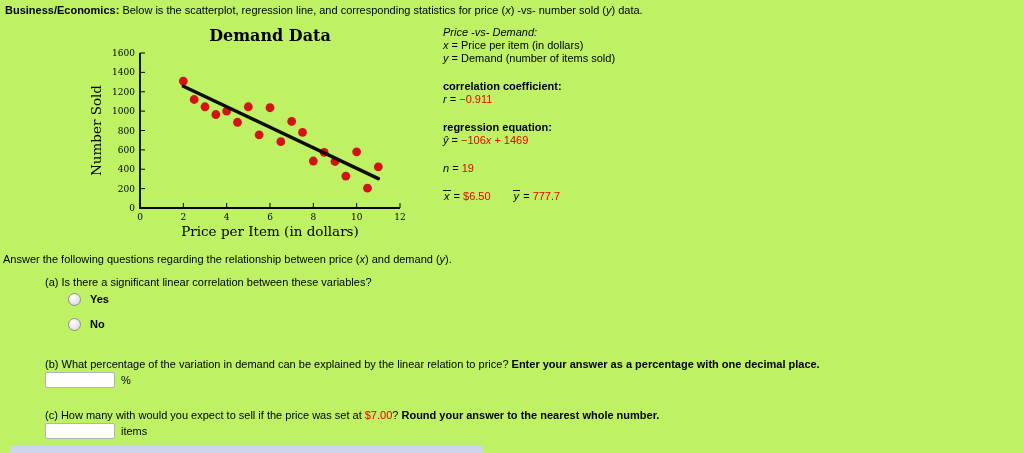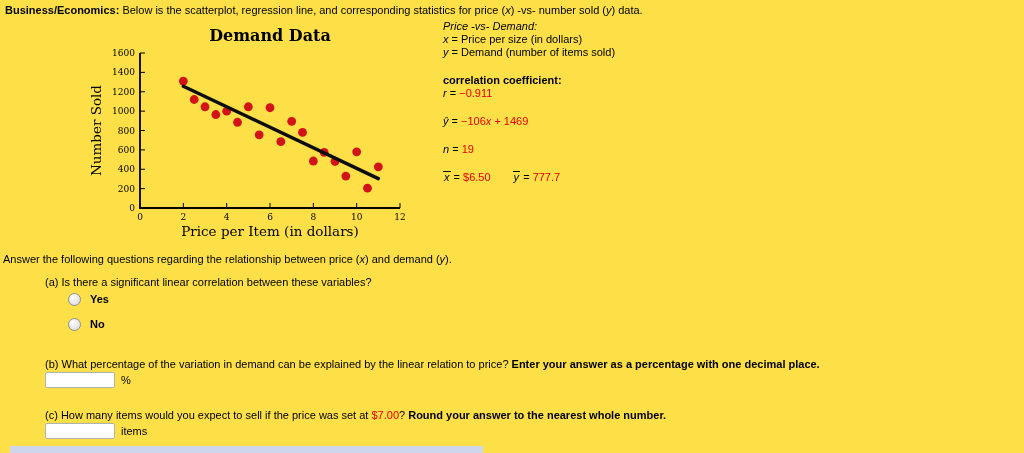--- a/index.html
+++ b/index.html
@@ -1,28 +1,28 @@
 <!DOCTYPE html>
 <html><head>
 <meta charset="utf-8">
 <style>
   html,body{margin:0;padding:0;background:#fff;}
-  #page{position:relative;width:1024px;height:453px;background:#fde047;
+  #page{position:relative;width:1024px;height:453px;background:#bef264;
         font-family:"Liberation Sans",sans-serif;font-size:11px;color:#000;overflow:hidden;}
   .abs{position:absolute;}
   .bold{font-weight:bold;}
   .ital{font-style:italic;}
   .red{color:#e60000;}
   #header{left:5px;top:4px;white-space:nowrap;}
   #chart{left:85px;top:24px;width:345px;height:235px;}
   #chart-svg text{font-family:"DejaVu Serif","Liberation Serif",serif;fill:#000;}
   #chart-svg .tick-label{font-size:9px;}
   #chart-svg .chart-title{font-size:16px;font-weight:bold;}
   #chart-svg .axis-label{font-size:13.5px;}
-  #stats{left:443px;top:20px;line-height:13px;width:400px;}
+  #stats{left:443px;top:26px;line-height:13px;width:400px;}
   .s-sec{margin-top:15px;}
   .obar{display:inline-block;border-top:1px solid #000;line-height:11px;padding:0 1px;}
   .means-y{margin-left:22px;}
   #intro{left:3px;top:253px;white-space:nowrap;}
   #qa{left:45px;top:276px;white-space:nowrap;text-align:center;}
   .opt{left:68px;white-space:nowrap;}
   #opt-yes{top:292px;text-align:center;}
   #opt-no{top:317px;}
   .radio{display:inline-block;width:11px;height:11px;border:1px solid #8f8f8f;border-radius:50%;
          background:radial-gradient(circle at 35% 30%,#ffffff,#d4d4d4);vertical-align:middle;}
@@ -101,29 +101,30 @@
         <circle cx="293.33333333333337" cy="142.828125" r="4.4" fill="#d21419"></circle>
         <line x1="98.33333333333334" y1="62.228125000000006" x2="293.33333333333337" y2="154.646875" stroke="#0d0d0d" stroke-width="3.4" stroke-linecap="round"></line>
         <text x="185" y="17" text-anchor="middle" class="chart-title">Demand Data</text>
         <text x="185" y="212" text-anchor="middle" class="axis-label">Price per Item (in dollars)</text>
         <text x="0" y="0" text-anchor="middle" class="axis-label" transform="translate(16 106.5) rotate(-90)">Number Sold</text>
       </svg>
   </div>
 
   <div id="stats" class="abs">
     <div class="ital">Price -vs- Demand:</div>
-    <div><span class="ital">x</span><span> = Price per size (in dollars)</span></div>
+    <div><span class="ital">x</span><span> = Price per item (in dollars)</span></div>
     <div><span class="ital">y</span><span> = Demand (number of items sold)</span></div>
 
     <div class="s-sec">
       <div class="bold">correlation coefficient:</div>
       <div><span class="ital">r</span><span> = </span><span class="red">−0.911</span></div>
     </div>
 
     <div class="s-sec">
+      <div class="bold">regression equation:</div>
       <div><span class="ital">ŷ</span><span> = </span><span class="red"><span>−106</span><span class="ital">x</span><span> + 1469</span></span></div>
     </div>
 
     <div class="s-sec">
       <div><span class="ital">n</span><span> = </span><span class="red">19</span></div>
     </div>
 
     <div class="s-sec">
       <div>
         <span class="obar"><span class="ital">x</span></span><span> = </span><span class="red">$6.50</span><span class="means-y obar"><span class="ital">y</span></span><span> = </span><span class="red">777.7</span>
@@ -144,21 +145,21 @@
   </div>
 
   <div id="qb" class="abs">
     <span>(b) What percentage of the variation in demand can be explained by the linear relation to price? </span><span class="bold">Enter your answer as a percentage with one decimal place.</span>
   </div>
   <div id="qb-row" class="abs">
     <input class="answer" type="text" value="" style=""><span class="unit">%</span>
   </div>
 
   <div id="qc" class="abs">
-    <span>(c) How many items would you expect to sell if the price was set at </span><span class="red">$7.00</span><span>? </span><span class="bold">Round your answer to the nearest whole number.</span>
+    <span>(c) How many with would you expect to sell if the price was set at </span><span class="red">$7.00</span><span>? </span><span class="bold">Round your answer to the nearest whole number.</span>
   </div>
   <div id="qc-row" class="abs">
     <input class="answer" type="text" value="" style=""><span class="unit">items</span>
   </div>
 
   <div id="hbar" class="abs"></div>
 
 </div>
 
 </body></html>

